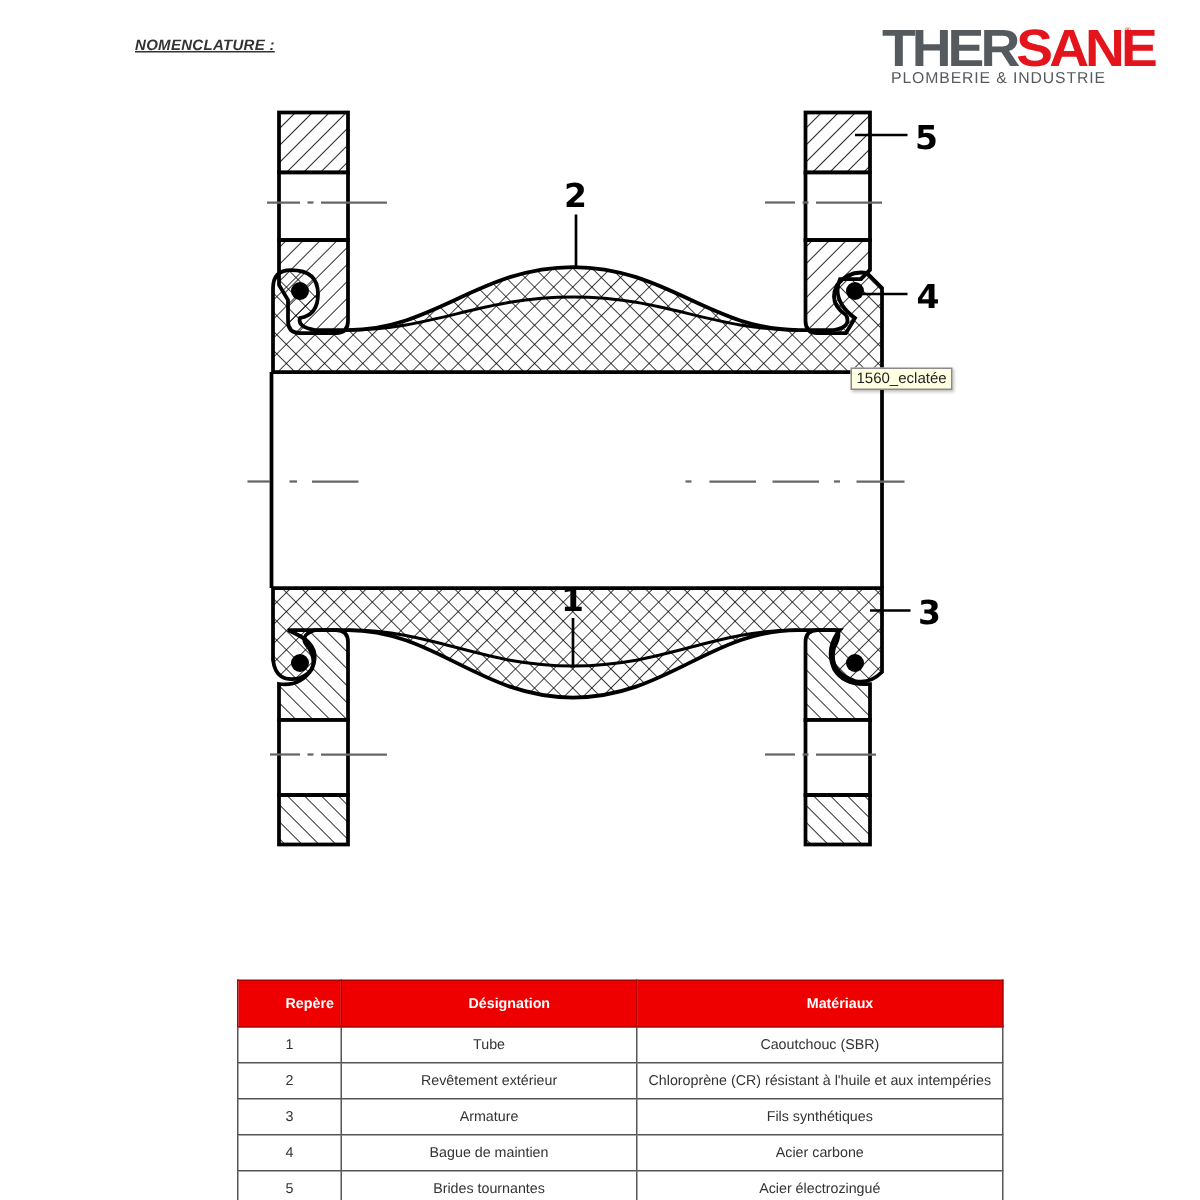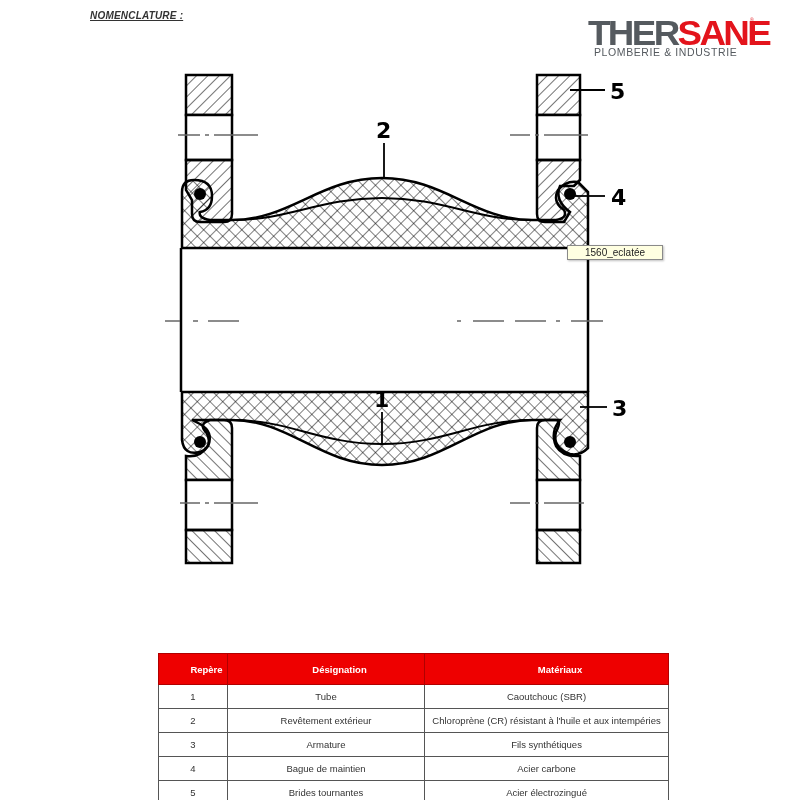--- a/index.html
+++ b/index.html
@@ -1,25 +1,25 @@
 <!DOCTYPE html>
 <html><head>
 <meta charset="utf-8">
 <style>
   html, body { margin:0; padding:0; background:#ffffff; }
   body { width:800px; height:800px; position:relative; overflow:hidden; font-family:"Liberation Sans", sans-serif; }
-  .nomenclature { position:absolute; left:90px; top:10px; font-size:10px; font-weight:bold; font-style:italic; text-decoration:underline; color:#333; letter-spacing:0.2px; }
+  .nomenclature { position:absolute; left:90px; top:25px; font-size:10px; font-weight:bold; font-style:italic; text-decoration:underline; color:#333; letter-spacing:0.2px; }
   .logo { position:absolute; left:588px; top:15px; width:170px; height:45px; }
   .logo-main { position:absolute; left:0; top:0; font-family:"Liberation Sans", sans-serif; font-weight:bold; font-size:35px; letter-spacing:-2.5px; line-height:35px; transform:scaleX(1.05); transform-origin:left top; }
   .logo-main .grey { color:#555a5f; }
   .logo-main .red { color:#e3141c; }
   .logo-sub { position:absolute; left:6px; top:31px; font-size:10.5px; color:#555a5f; letter-spacing:0.6px; white-space:nowrap; }
   .logo-reg { position:absolute; left:162px; top:2px; font-size:5px; color:#e3141c; }
   svg.drawing { position:absolute; left:0; top:0; }
-  .tooltip { position:absolute; left:567px; top:245px; background:#ffffe1; border:1px solid #8a8a8a; font-size:10px; padding:1px 17px; color:#222; white-space:nowrap; box-shadow:1px 1px 2px rgba(0,0,0,0.25); }
+  .tooltip { position:absolute; left:567px; top:245px; background:#ffffe1; border:1px solid #8a8a8a; font-size:10px; padding:1px 3px; color:#222; white-space:nowrap; box-shadow:1px 1px 2px rgba(0,0,0,0.25); }
   table.nom { position:absolute; left:158px; top:653px; width:511px; border-collapse:collapse; font-size:9.5px; color:#333; }
   table.nom th { background:#ee0000; color:#fff; font-weight:bold; height:28px; border:1px solid #b00000; font-size:9.5px;padding-left:28px; }
   table.nom td { height:21px; border:1px solid #555; text-align:center; }
   .c1 { width:42px; } .c2 { width:217px; } .c3 { width:289px; }
 </style>
 </head>
 <body>
 
 <div class="nomenclature">NOMENCLATURE :</div>
 

